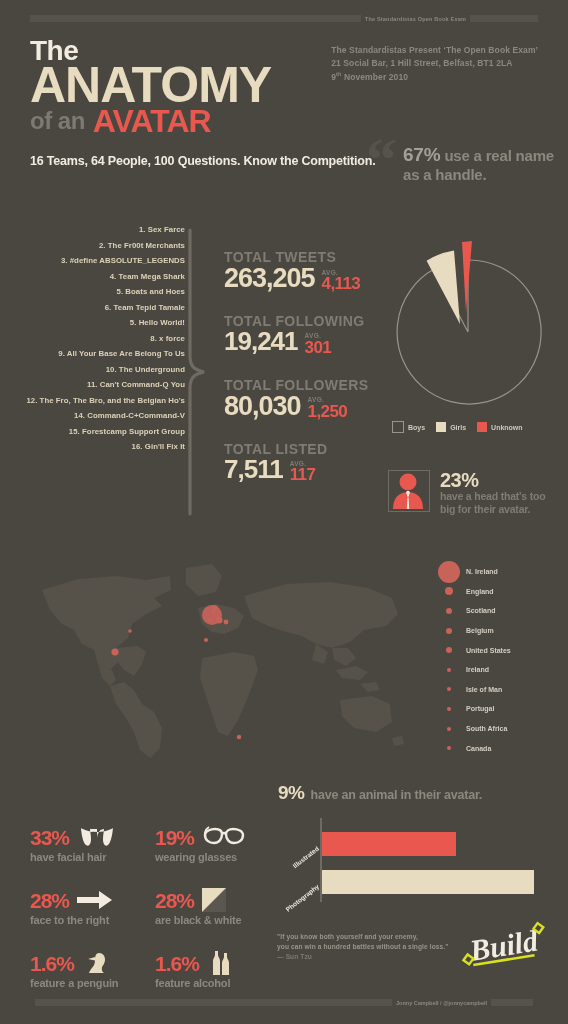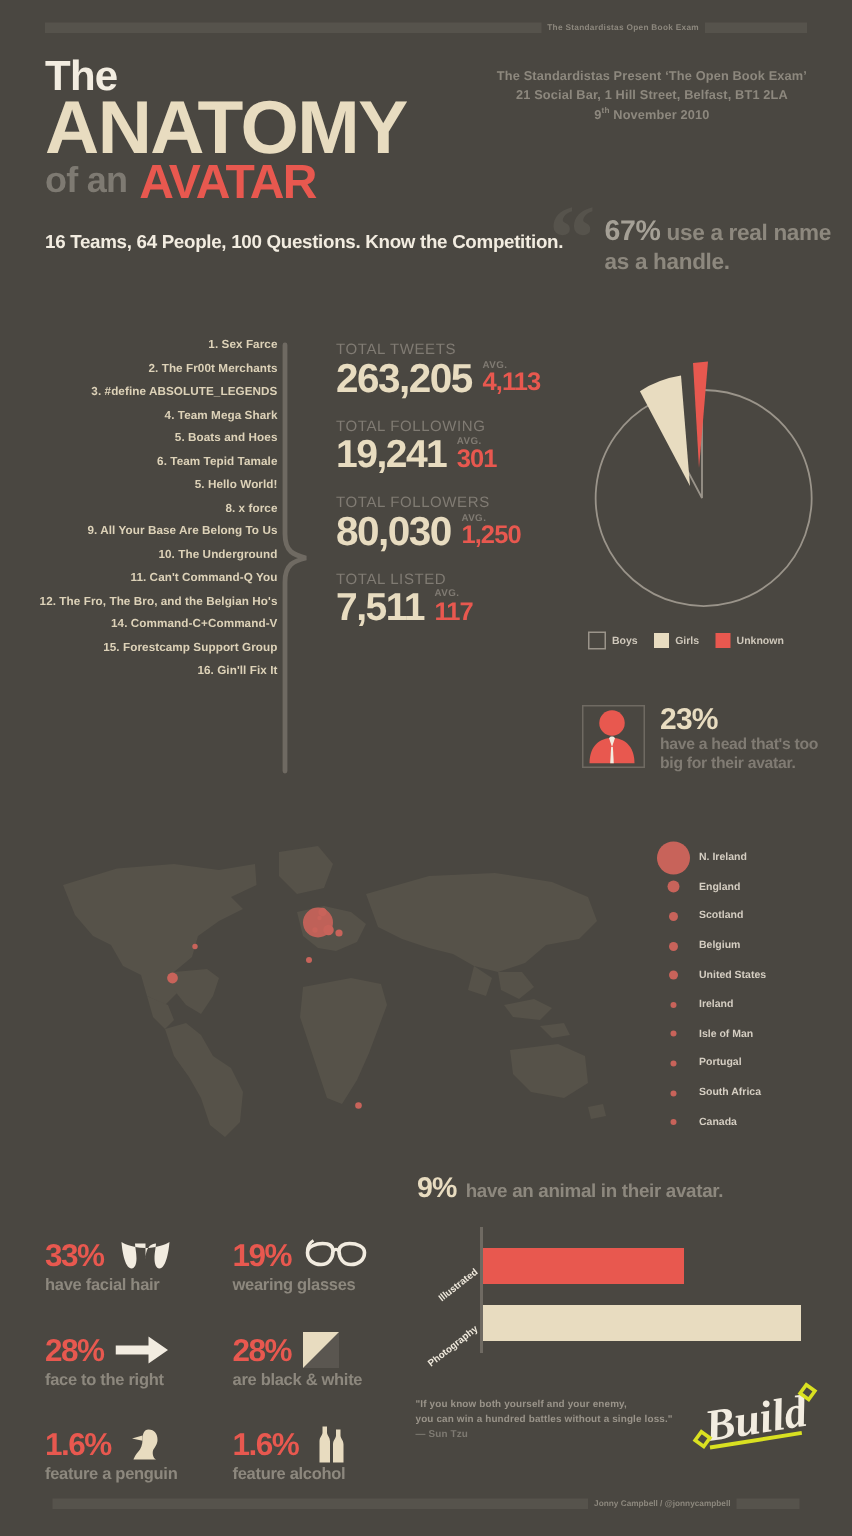--- a/index.html
+++ b/index.html
@@ -24,41 +24,41 @@
   
   .masthead{position:absolute;left:30px;top:38px;}
   .m-the{font-size:28px;font-weight:bold;color:#f2ece0;line-height:.95;letter-spacing:-0.5px;}
   .m-anatomy{font-size:50px;font-weight:bold;color:#e8dcc0;line-height:.88;letter-spacing:-1px;margin-top:-2px;}
   .m-line3{display:flex;align-items:center;gap:8px;margin-top:-4px;}
   .m-ofan{font-size:24px;font-weight:bold;color:#7e7a72;letter-spacing:-0.5px;}
   .m-avatar{font-size:32px;font-weight:bold;color:#e8584f;letter-spacing:-1px;}
   .m-sub{margin-top:14px;font-size:12.5px;font-weight:bold;color:#f2ece0;letter-spacing:-0.2px;}
 
   
-  .meta{position:absolute;right:30px;top:44px;text-align:center;color:#8d887e;
+  .meta{position:absolute;right:30px;top:44px;text-align:left;color:#8d887e;
         font-size:8.5px;line-height:1.55;font-weight:bold;letter-spacing:.1px;}
   .meta sup{font-size:5.5px;vertical-align:super;}
 
   
   .q67{position:absolute;left:366px;top:140px;display:flex;align-items:flex-start;}
   .q67 .qmark{font-size:62px;line-height:.62;color:#56534c;font-weight:bold;font-family:"Liberation Serif",serif;}
   .q67 .qtxt{margin-left:6px;margin-top:4px;font-size:15px;font-weight:bold;color:#8d887e;line-height:1.15;letter-spacing:-0.2px;}
   .q67 .qtxt .big{font-size:19px;color:#a5a096;}
 
   
   .teams{position:absolute;left:10px;top:222px;width:175px;text-align:right;}
   .teams li{list-style:none;font-size:7.8px;font-weight:bold;color:#ddd2b8;line-height:1.99;letter-spacing:.05px;white-space:nowrap;}
   .teams ul{margin:0;padding:0;}
   .brace{position:absolute;left:186px;top:228px;width:30px;height:288px;}
 
   
   .stats{position:absolute;left:224px;top:228px;width:160px;}
   .stat{margin-bottom:13px;}
-  .stat .label{font-size:10px;font-weight:normal;color:#807b73;letter-spacing:.4px;}
-  .stat .row{display:flex;align-items:center;gap:7px;margin-top:-1px;}
+  .stat .label{font-size:14px;font-weight:bold;color:#807b73;letter-spacing:.4px;margin-top:21px;}
+  .stat .row{display:flex;align-items:flex-end;gap:7px;margin-top:-1px;}
   .stat .big{font-size:27px;font-weight:bold;color:#e8dcc0;letter-spacing:-1px;line-height:1.05;}
   .stat .avgwrap{display:flex;flex-direction:column;align-items:flex-start;line-height:1;}
   .stat .avglbl{font-size:6.5px;font-weight:bold;color:#807b73;letter-spacing:.3px;}
   .stat .avgval{font-size:17px;font-weight:bold;color:#e8584f;letter-spacing:-0.6px;margin-top:-1px;}
   .stat.s2 .big{font-size:26px;}
   .stat.s4 .big{font-size:26px;}
 
   
   .pie{position:absolute;left:388px;top:232px;}
   .pielegend{position:absolute;left:392px;top:421px;display:flex;align-items:center;gap:11px;}

